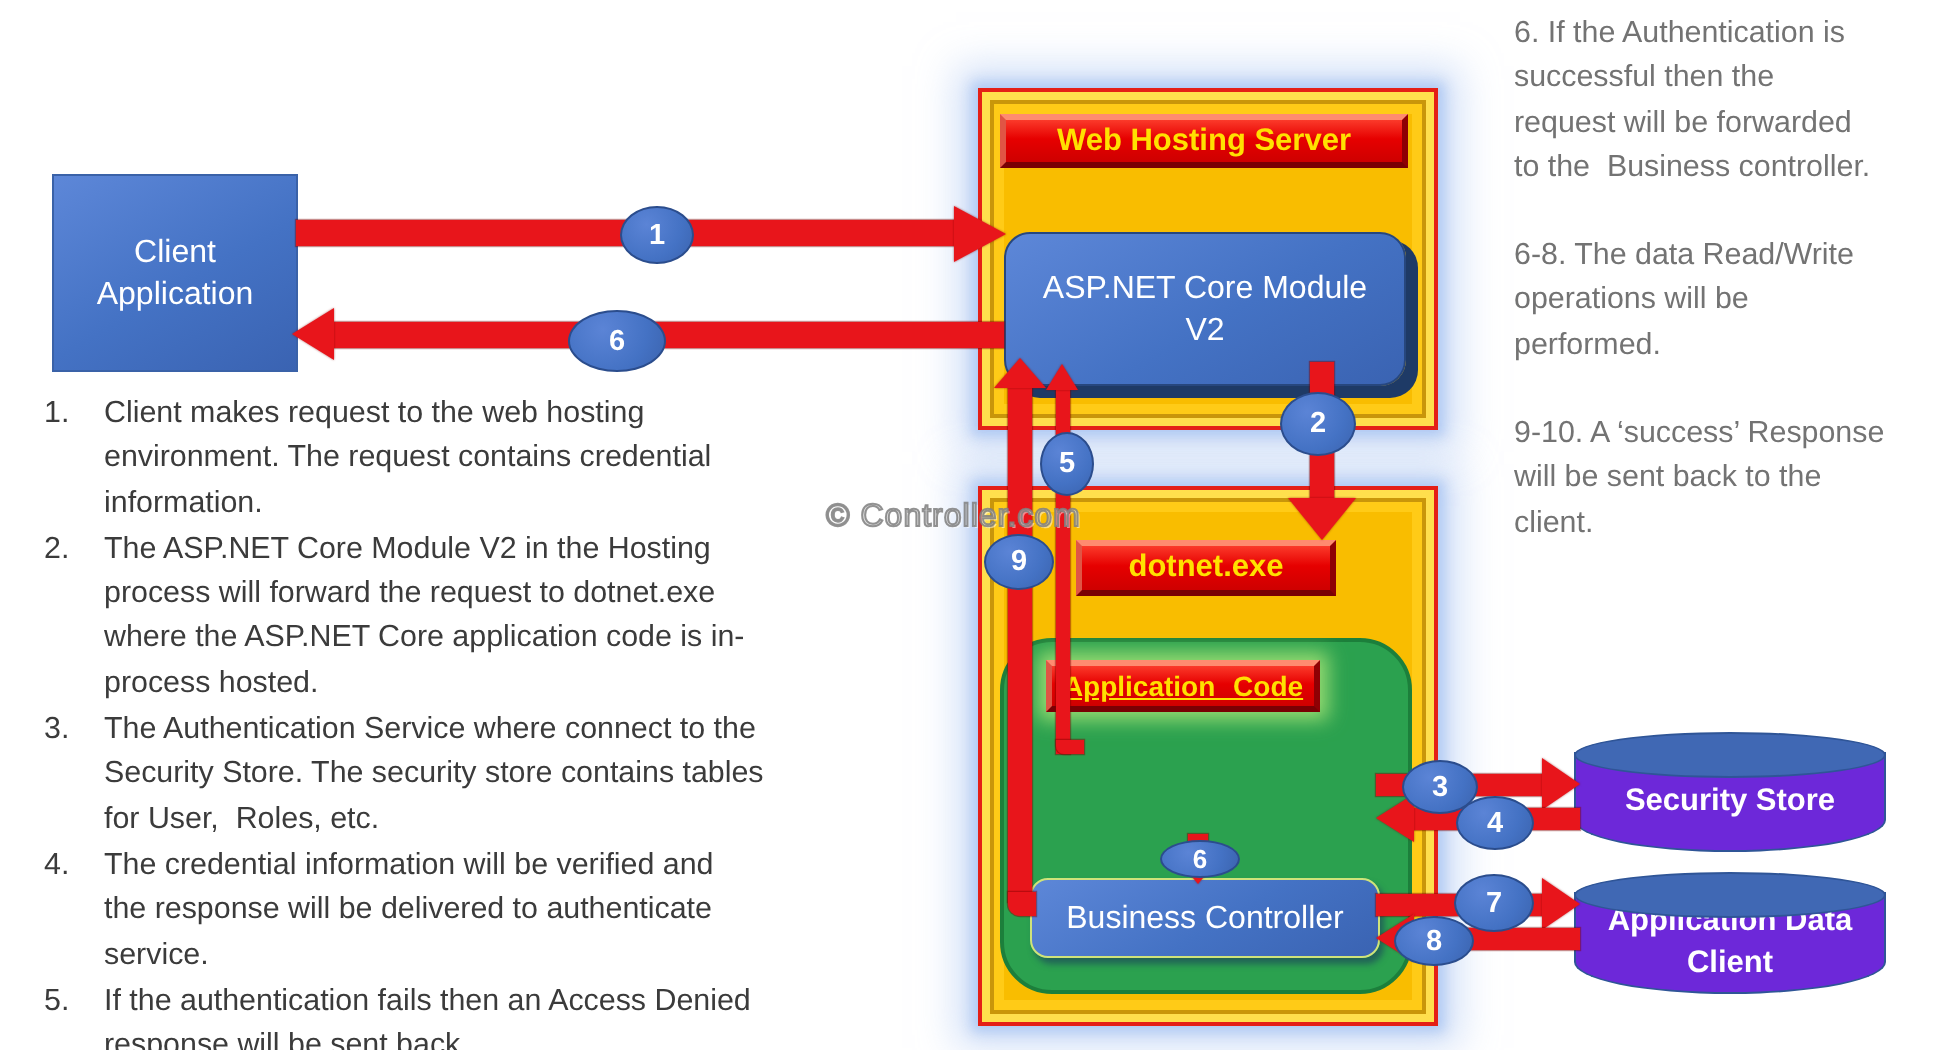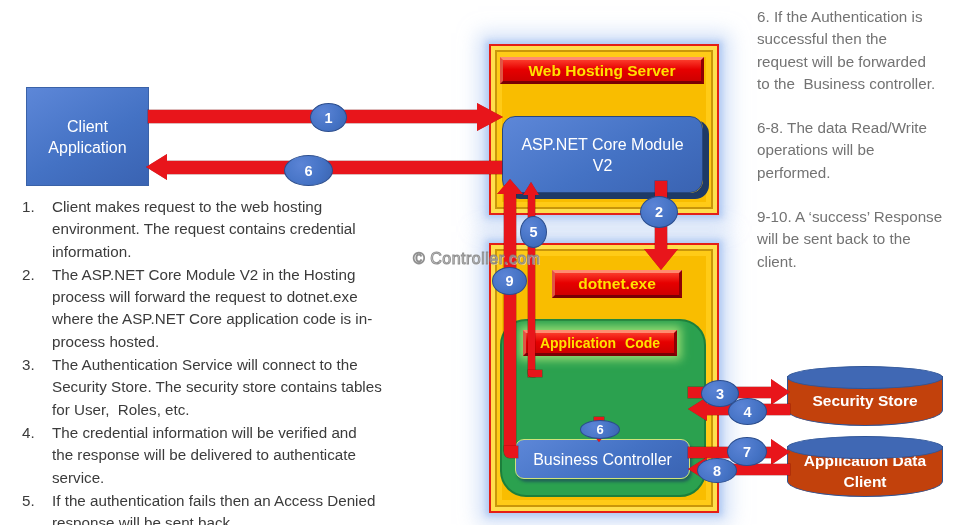--- a/index.html
+++ b/index.html
@@ -22,21 +22,21 @@
     background:linear-gradient(150deg,#5d87d8,#4472C4 55%,#3a63b2);
     color:#fff;font-weight:normal;text-align:center;line-height:21px;font-size:16px;}
   #client-box{border:1.5px solid #3A62A8;}
   #module-box{border-radius:13px;border:1.5px solid #27477e;box-shadow:5px 5px 0 1px #1E3A66;}
   .inner-blue{border:1.5px solid #cfe37a;border-radius:9px;box-shadow:2px 3px 3px rgba(25,50,95,.55);}
 
   
   #green-box{position:absolute;background:#2BA14F;border:2px solid #1C7F3B;border-radius:26px;z-index:6;}
 
   
-  .cyl-body{position:absolute;background:#c2410c;border:1.5px solid #2F5597;border-top:none;z-index:8;
+  .cyl-body{position:absolute;background:#6d28d9;border:1.5px solid #2F5597;border-top:none;z-index:8;
     border-radius:0 0 50% 50%/0 0 16px 16px;display:flex;align-items:center;justify-content:center;
     color:#fff;font-weight:bold;font-size:15.5px;text-align:center;line-height:21px;}
   .cyl-top{position:absolute;background:#4068B4;border:1.5px solid #2F5597;border-radius:50%;z-index:9;}
 
   
   .sh{position:absolute;background:#E8151B;z-index:20;box-shadow:0 0 0 .6px rgba(130,0,0,.45);}
   .ah{position:absolute;width:0;height:0;z-index:20;filter:drop-shadow(0 0 .5px rgba(130,0,0,.6));}
 
   
   .nb{position:absolute;display:flex;align-items:center;justify-content:center;z-index:25;
@@ -69,25 +69,25 @@
 
   <div class="gold-box" style="left:489px;top:44px;width:226px;height:167px;"></div>
   <div class="banner" style="left:500px;top:57px;width:204px;height:27px;box-sizing:border-box;">
     <span>Web Hosting Server</span>
   </div>
   <div id="module-box" class="blue-box" style="left:502px;top:116px;width:199px;height:75px;">
     <span style="width:172px;">ASP.NET Core Module V2</span>
   </div>
 
   <div class="gold-box" style="left:489px;top:243px;width:226px;height:266px;"></div>
-  <div class="banner" style="left:552px;top:270px;width:130px;height:28px;box-sizing:border-box;">
+  <div class="banner" style="left:538px;top:270px;width:130px;height:28px;box-sizing:border-box;">
     <span>dotnet.exe</span>
   </div>
   <div id="green-box" style="left:500px;top:319px;width:202px;height:174px;"></div>
-  <div class="banner" style="left:523px;top:330px;width:154px;height:26px;box-sizing:border-box;font-size:14px;word-spacing:5px;box-shadow:0 0 9px 4px rgba(170,230,120,.85);">
+  <div class="banner" style="left:523px;top:330px;width:137px;height:26px;box-sizing:border-box;font-size:14px;word-spacing:5px;box-shadow:0 0 9px 4px rgba(170,230,120,.85);text-decoration:underline;">
     <span>Application Code</span>
   </div>
   <div class="blue-box inner-blue" style="left:515px;top:439px;width:173px;height:38px;">
     <span>Business Controller</span>
   </div>
 
   <div class="cyl-body" style="left:787px;top:376px;width:154px;height:49px;">
     <span>Security Store</span>
   </div>
   <div class="cyl-top" style="left:787px;top:366px;width:154px;height:21px;"></div>
@@ -168,21 +168,21 @@
       </div>
     <div class="step">
         <div class="n">2.</div>
         <div class="t">The ASP.NET Core Module V2 in the Hosting
 process will forward the request to dotnet.exe
 where the ASP.NET Core application code is in-
 process hosted.</div>
       </div>
     <div class="step">
         <div class="n">3.</div>
-        <div class="t">The Authentication Service will connect to the
+        <div class="t">The Authentication Service where connect to the
 Security Store. The security store contains tables
 for User,  Roles, etc.</div>
       </div>
     <div class="step">
         <div class="n">4.</div>
         <div class="t">The credential information will be verified and
 the response will be delivered to authenticate
 service.</div>
       </div>
     <div class="step">

